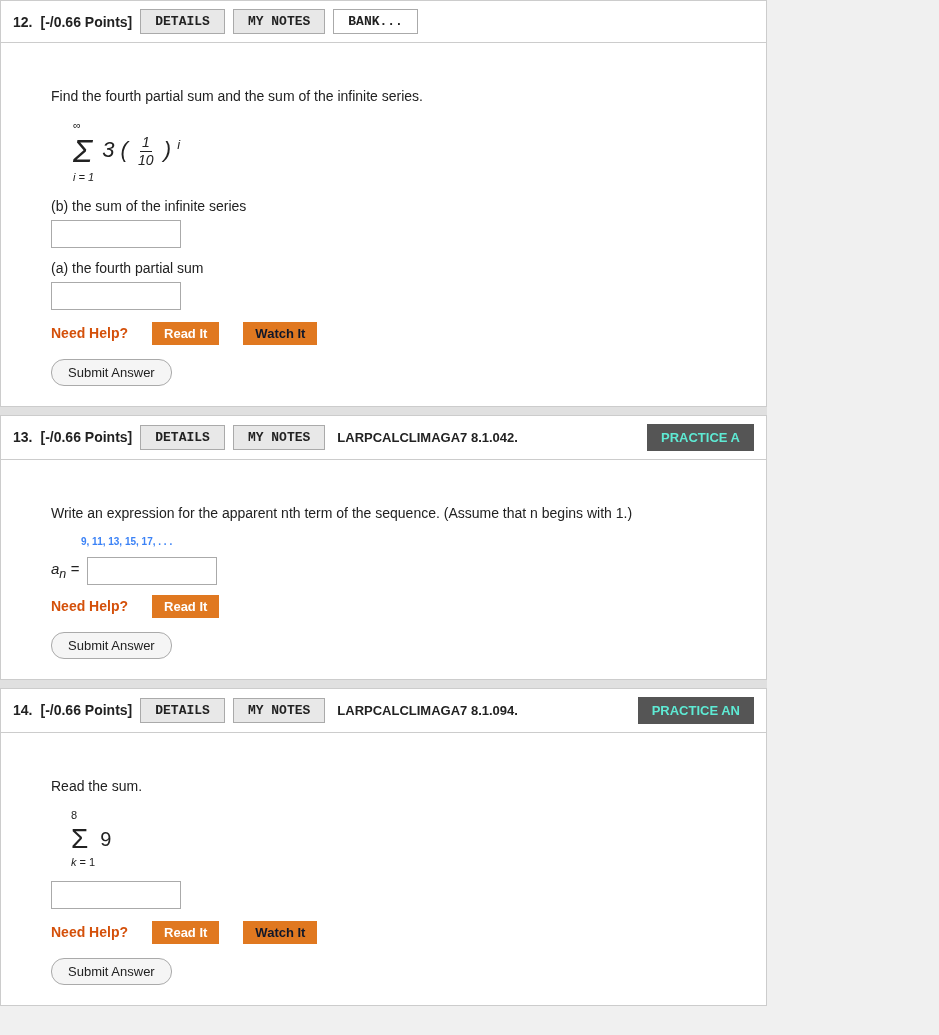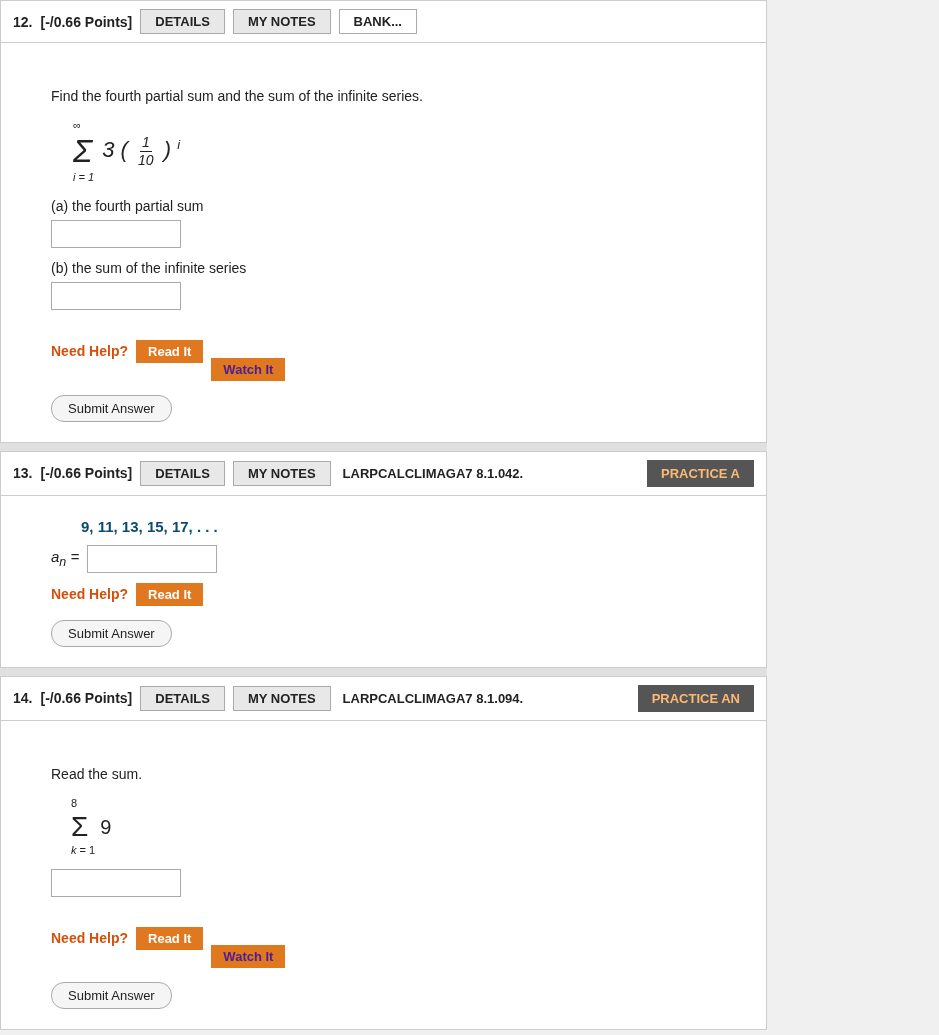--- a/index.html
+++ b/index.html
@@ -36,36 +36,37 @@
       white-space: nowrap;
     }
     .btn-header {
       border: 1px solid #aaa;
       background: #fff;
       padding: 4px 14px;
       font-size: 13px;
       cursor: pointer;
       font-weight: bold;
       color: #222;
+      font-family: Liberation Mono, monospace;
     }
     .btn-details {
       background: #e8e8e8;
     }
     .btn-mynotes {
       background: #e8e8e8;
     }
     .header-ref {
       font-weight: bold;
       font-size: 13px;
       margin-left: 4px;
     }
     .btn-practice {
       margin-left: auto;
       background: #555;
-      color: #fdba74;
+      color: #5eead4;
       border: none;
       padding: 6px 14px;
       font-size: 13px;
       font-weight: bold;
       cursor: pointer;
     }
 
     
     .question-body {
       padding: 16px 50px 20px 50px;
@@ -132,64 +133,63 @@
       background: #fff;
       padding: 2px 6px;
       font-size: 13px;
       margin-bottom: 12px;
     }
 
     
     .need-help-row {
       display: flex;
       align-items: center;
-      gap: 8px;
+      gap: 24px;
       margin: 10px 0 14px 0;
     }
     .need-help-label {
       color: #d4500a;
       font-weight: bold;
       font-size: 14px;
     }
     .btn-read-it {
       background: #e07820;
       color: #fff;
       border: none;
       padding: 4px 12px;
       font-size: 13px;
       font-weight: bold;
       cursor: pointer;
       text-align: center;
     }
     .btn-watch-it {
       background: #e07820;
-      color: #4c1d95;
+      color: #0f172a;
       border: none;
       padding: 4px 12px;
       font-size: 13px;
       font-weight: bold;
       cursor: pointer;
-      margin-top: 36px;
     }
 
     
     .btn-submit {
       border: 1px solid #aaa;
       background: #f5f5f5;
       padding: 5px 16px;
       font-size: 13px;
       cursor: pointer;
       color: #222;
       border-radius: 13px;
     }
 
     
     .sequence-display {
-      color: #0c4a6e;
-      font-size: 15px;
+      color: #3b82f6;
+      font-size: 10px;
       font-weight: bold;
       margin: 6px 0 10px 30px;
     }
 
     
     .an-row {
       display: flex;
       align-items: center;
       gap: 8px;
       margin-bottom: 1px;
@@ -244,27 +244,27 @@
         <span class="fraction">
           <span class="numerator">1</span>
           <span class="denominator">10</span>
         </span>
         <span>)</span>
         <sup style="font-size:13px;"><em>i</em></sup>
       </div>
 
       
       <div class="answer-section">
+        <div class="answer-label">(b) the sum of the infinite series</div>
+        <input type="text" class="answer-input" value="" style="">
+      </div>
+
+      
+      <div class="answer-section">
         <div class="answer-label">(a) the fourth partial sum</div>
-        <input type="text" class="answer-input" value="" style="">
-      </div>
-
-      
-      <div class="answer-section">
-        <div class="answer-label">(b) the sum of the infinite series</div>
         <input type="text" class="answer-input" value="" style="">
       </div>
 
       
       <div class="need-help-row">
         <span class="need-help-label">Need Help?</span>
         <button class="btn-read-it">Read It</button>
         <button class="btn-watch-it">Watch It</button>
       </div>
 
@@ -277,20 +277,21 @@
   <div class="question-block">
     <div class="question-header">
       <span class="question-number">13.</span>
       <span class="question-number">[-/0.66 Points]</span>
       <button class="btn-header btn-details">DETAILS</button>
       <button class="btn-header btn-mynotes">MY NOTES</button>
       <span class="header-ref">LARPCALCLIMAGA7 8.1.042.</span>
       <button class="btn-practice">PRACTICE A</button>
     </div>
     <div class="question-body">
+      <p class="question-text">Write an expression for the apparent nth term of the sequence. (Assume that n begins with 1.)</p>
       <div class="sequence-display">9, 11, 13, 15, 17, . . .</div>
 
       
       <div class="an-row">
         <span class="an-label">
           <em>a</em><sub>n</sub> =
         </span>
         <input type="text" class="answer-input" style="margin-bottom: 0px; display: inline-block;" value="">
       </div>
 

